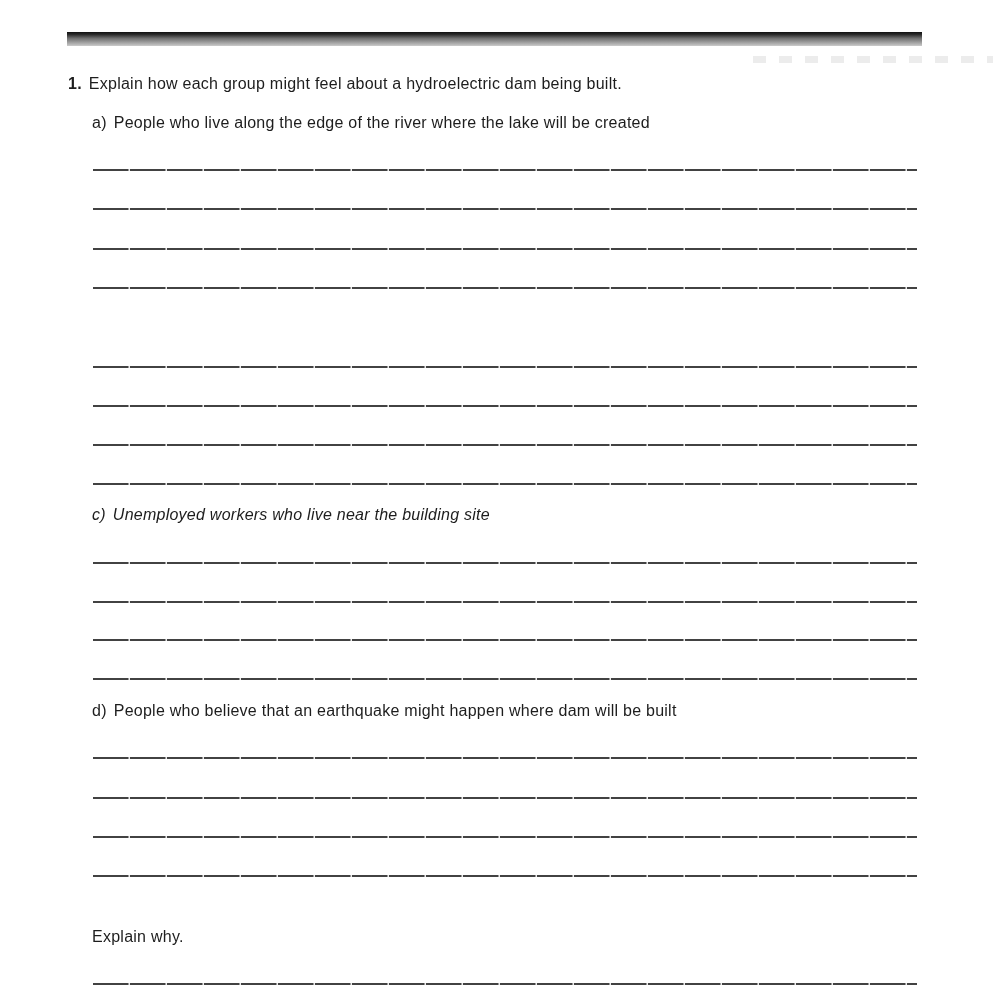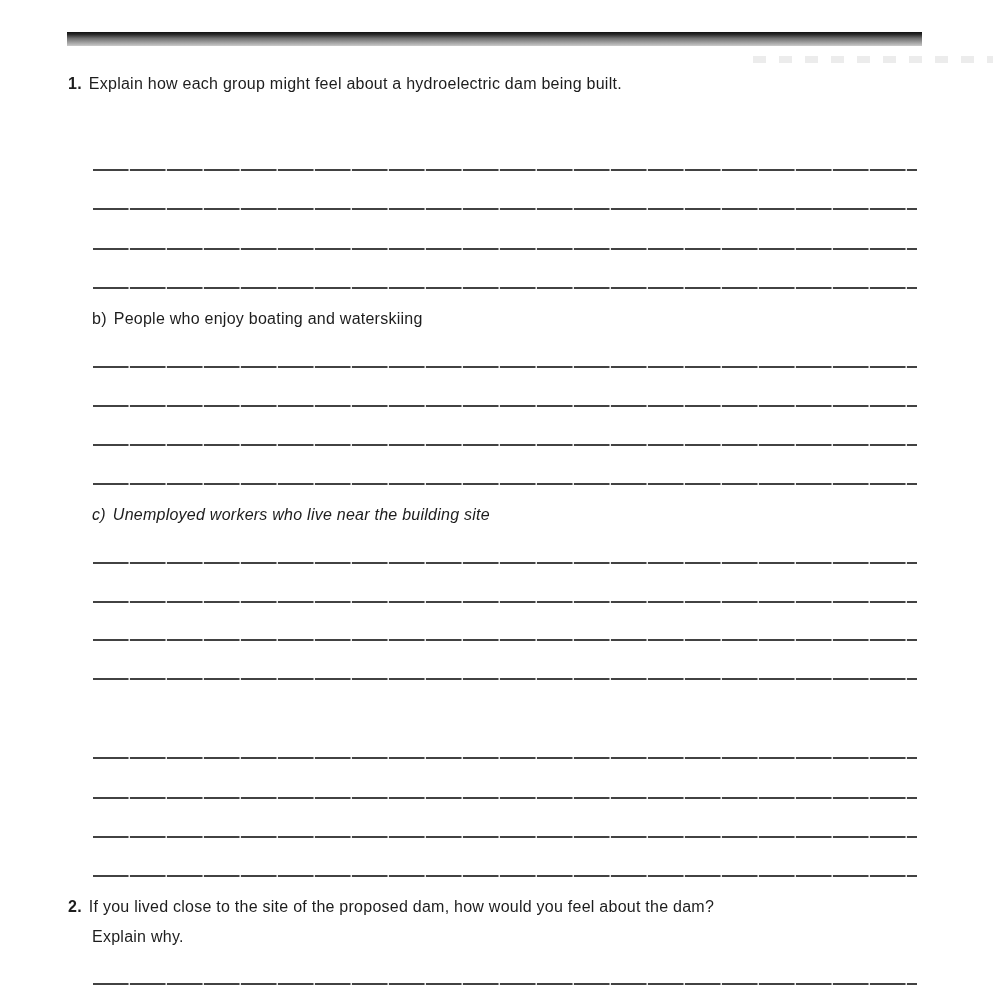--- a/index.html
+++ b/index.html
@@ -55,46 +55,46 @@
 
 <div class="page">
 
   <div class="topbar"></div>
   <div class="faint-dashes"></div>
 
   <div class="qline" style="left:68px; top:42px;">
     <span class="qnum">1.</span><span>Explain how each group might feel about a hydroelectric dam being built.</span>
   </div>
 
+  <div class="qline" style="left:92px; top:81px;">
+    <span class="part-label">a)</span><span>People who live along the edge of the river where the lake will be created</span>
+  </div>
   <div class="answer-line" style="top:137px;"></div>
   <div class="answer-line" style="top:176px;"></div>
   <div class="answer-line" style="top:216px;"></div>
   <div class="answer-line" style="top:255px;"></div>
 
-  <div class="qline" style="left:92px; top:277px;">
-    <span class="part-label">b)</span><span>People who enjoy boating and waterskiing</span>
-  </div>
   <div class="answer-line" style="top:334px;"></div>
   <div class="answer-line" style="top:373px;"></div>
   <div class="answer-line" style="top:412px;"></div>
   <div class="answer-line" style="top:451px;"></div>
 
   <div class="qline" style="left:92px; top:473px;font-style:italic;">
     <span class="part-label">c)</span><span>Unemployed workers who live near the building site</span>
   </div>
   <div class="answer-line" style="top:530px;"></div>
   <div class="answer-line" style="top:569px;"></div>
   <div class="answer-line" style="top:607px;"></div>
   <div class="answer-line" style="top:646px;"></div>
 
+  <div class="qline" style="left:92px; top:669px;">
+    <span class="part-label">d)</span><span>People who believe that an earthquake might happen where dam will be built</span>
+  </div>
   <div class="answer-line" style="top:725px;"></div>
   <div class="answer-line" style="top:765px;"></div>
   <div class="answer-line" style="top:804px;"></div>
   <div class="answer-line" style="top:843px;"></div>
 
-  <div class="qline" style="left:68px; top:865px;">
-    <span class="qnum">2.</span><span>If you lived close to the site of the proposed dam, how would you feel about the dam?</span>
-  </div>
   <div class="qline" style="left:92px; top:895px;text-align:right;">Explain why.</div>
   <div class="answer-line" style="top:951px;"></div>
   <div class="answer-line" style="top:991px;"></div>
 
 </div>
 
 </body></html>

